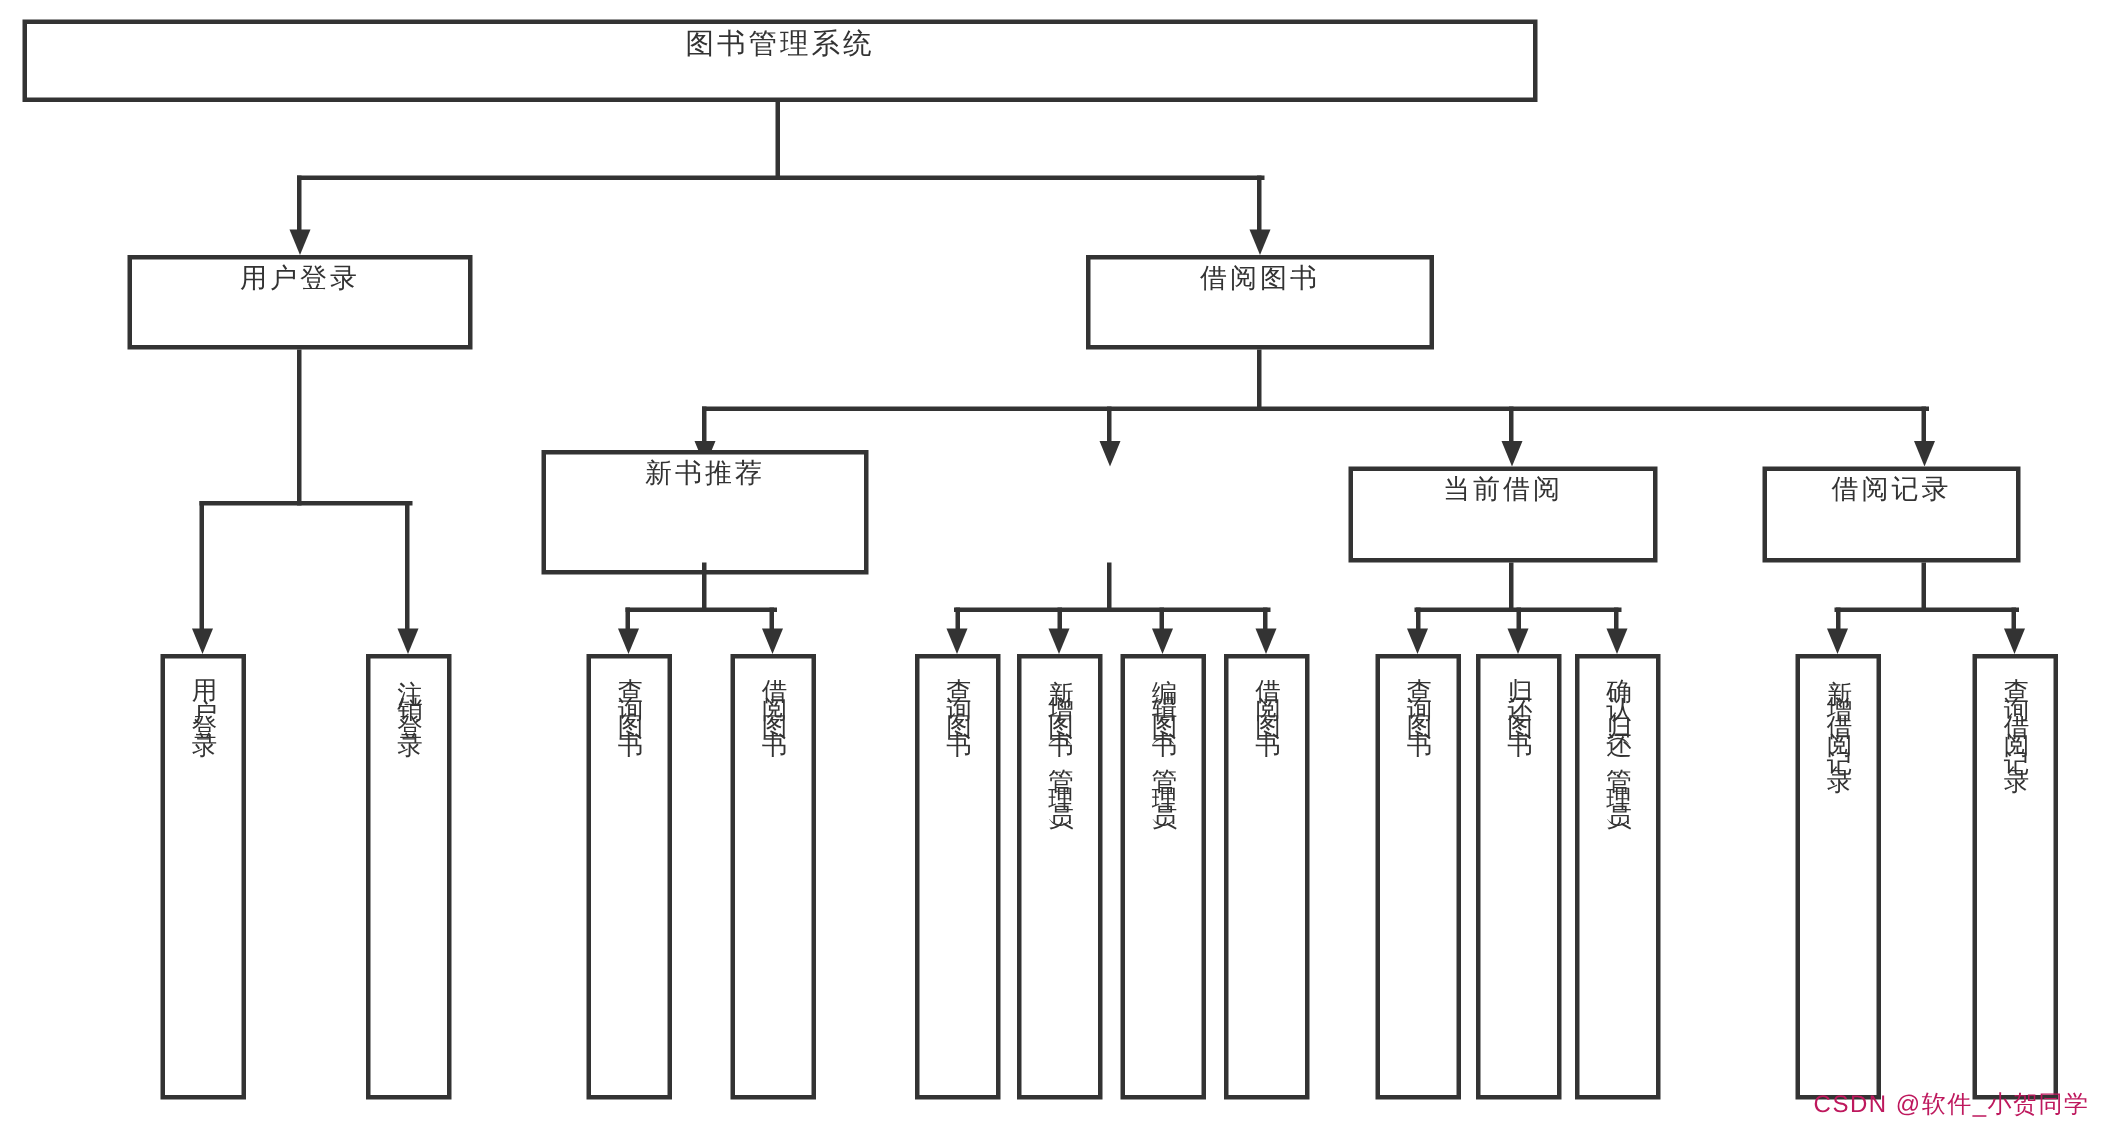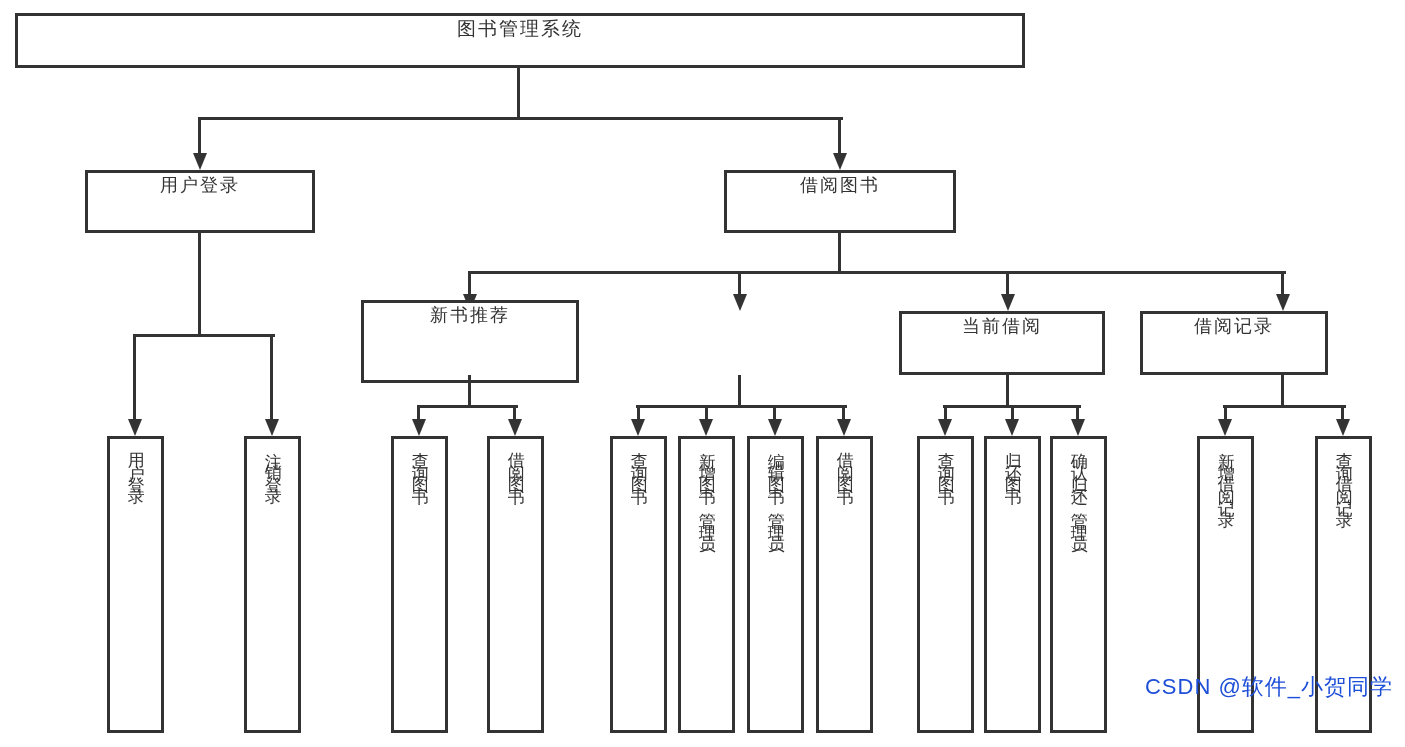--- a/index.html
+++ b/index.html
@@ -42,25 +42,25 @@
   .arrowhead {
     position: absolute;
     width: 0;
     height: 0;
     border-left: 7px solid transparent;
     border-right: 7px solid transparent;
     border-top: 17px solid #333333;
   }
   .watermark {
     position: absolute;
-    top: 672px;
+    top: 726px;
     right: 12px;
-    font-size: 22px;
+    font-size: 16px;
     letter-spacing: 1px;
-    color: #1d4ed8;
+    color: #be185d;
     white-space: nowrap;
   }
 </style>
 </head>
 <body>
 
 <div id="canvas">
 
   <div class="node root-node" style="left:15px; top:13px; width:1010px; height:55px;">
     <span class="hlabel">图书管理系统</span>
@@ -97,21 +97,21 @@
   <div class="arrowhead" style="left:1001px; top:294px;"></div>
   <div class="line" style="left:1281px; top:271px; width:3px; height:26px;"></div>
   <div class="arrowhead" style="left:1276px; top:294px;"></div>
 
   <div class="node" style="left:361px; top:300px; width:218px; height:83px;">
     <span class="hlabel">新书推荐</span>
   </div>
   <div class="node" style="left:899px; top:311px; width:206px; height:64px;">
     <span class="hlabel">当前借阅</span>
   </div>
-  <div class="node" style="left:1140px; top:311px; width:188px; height:64px;">
+  <div class="node" style="left:1175px; top:311px; width:172px; height:64px;">
     <span class="hlabel">借阅记录</span>
   </div>
 
   <div class="line" style="left:468px; top:375px; width:3px; height:33px;"></div>
   <div class="line" style="left:417px; top:405px; width:101px; height:3px;"></div>
   <div class="line" style="left:417px; top:405px; width:3px; height:16px;"></div>
   <div class="arrowhead" style="left:412px; top:419px;"></div>
   <div class="line" style="left:513px; top:405px; width:3px; height:16px;"></div>
   <div class="arrowhead" style="left:508px; top:419px;"></div>
 

